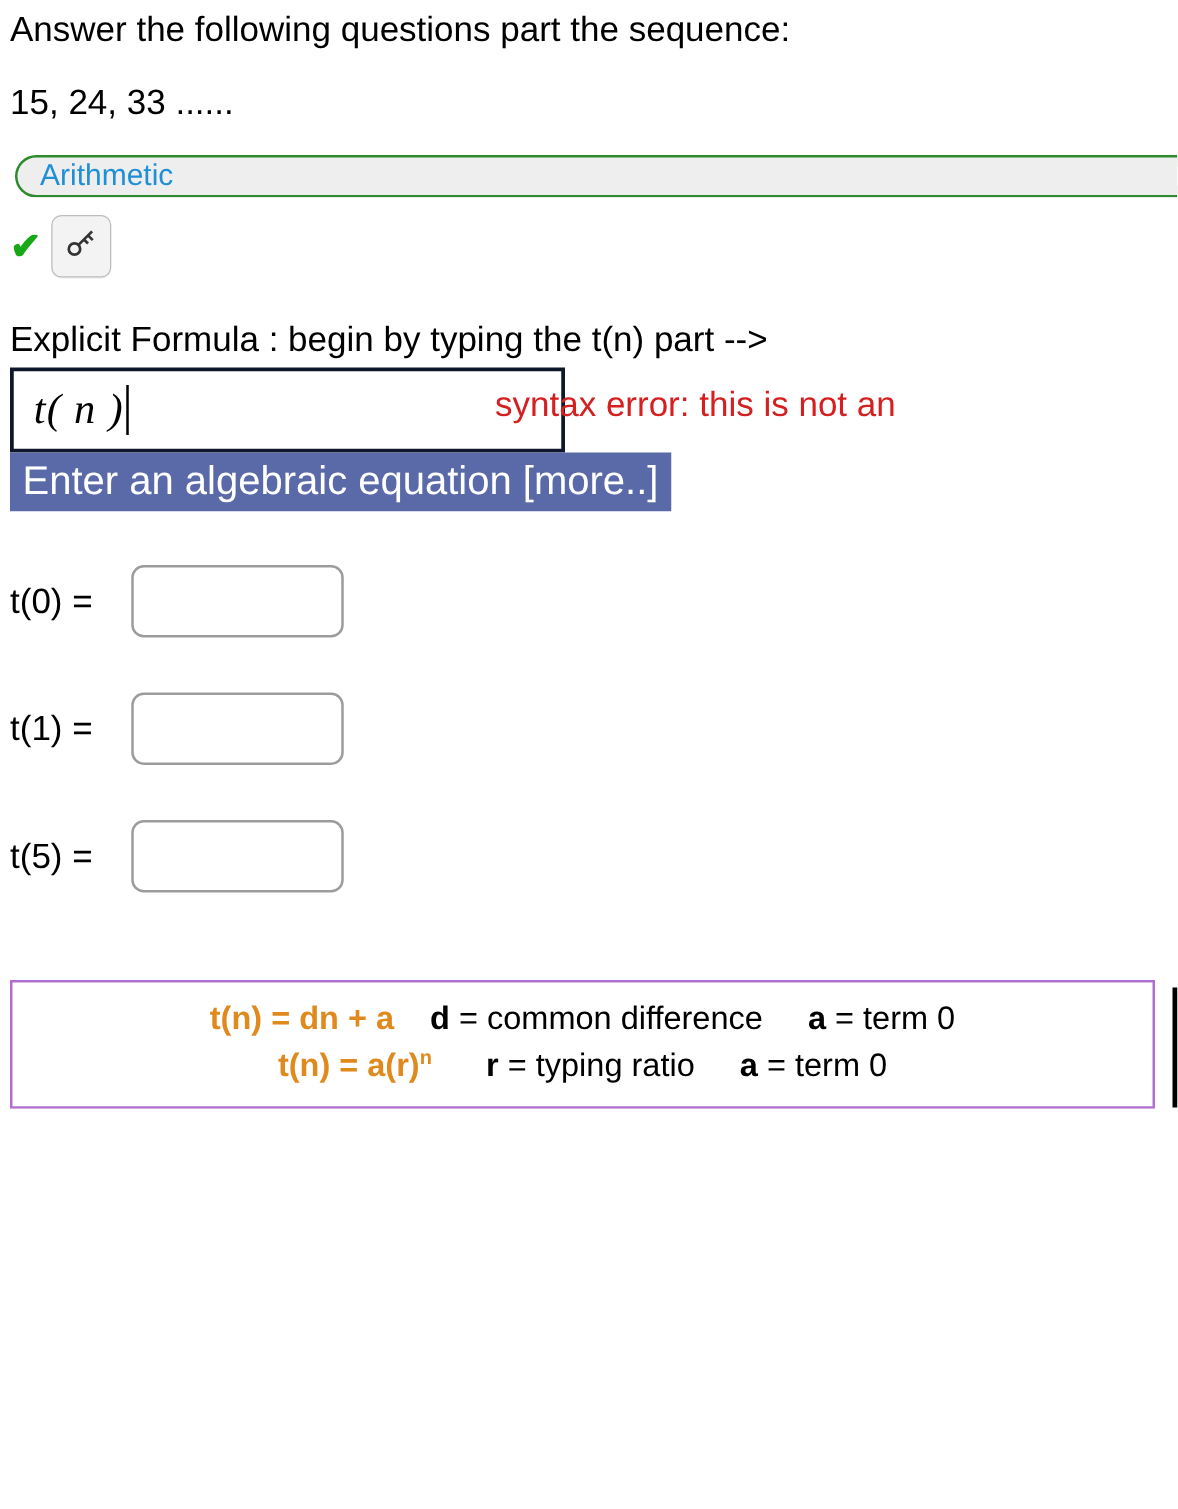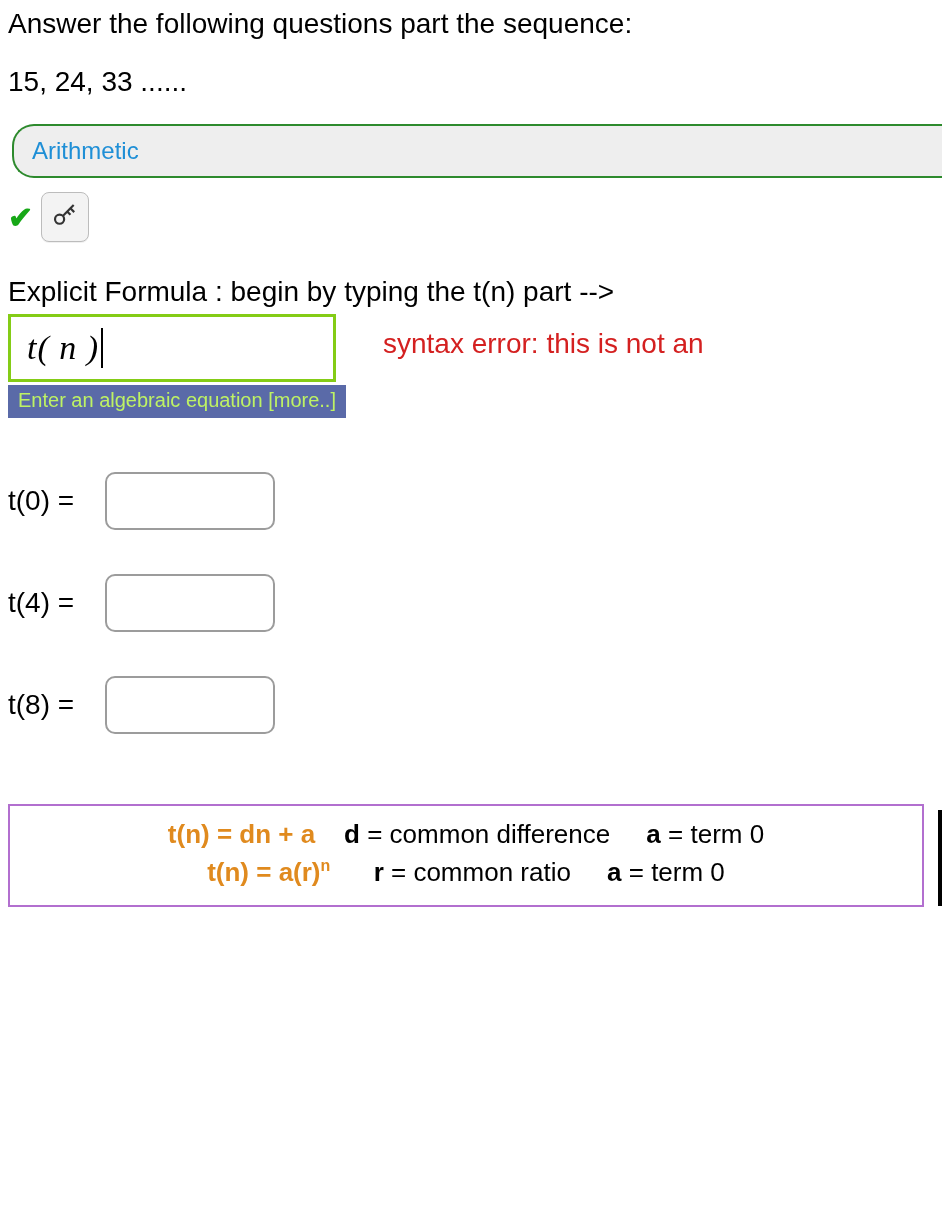--- a/index.html
+++ b/index.html
@@ -18,21 +18,21 @@
   .pill {
     display: inline-flex;
     align-items: center;
     background: #eeeeee;
     border: 2px solid #2d8a2d;
     border-right: none;
     border-radius: 22px 0 0 22px;
     padding: 2px 18px 2px 18px;
     color: #1f8fd6;
     font-size: 24px;
-    height: 54px;
+    height: 34px;
     flex: 1;
     margin-left: 4px;
   }
 
   .feedback-row { display: flex; align-items: center; gap: 8px; margin-top: 14px; }
   .check {
     color: #17a817;
     font-size: 30px;
     font-weight: bold;
   }
@@ -41,52 +41,52 @@
     border: 1px solid #bcbcbc;
     border-radius: 8px;
     background: #f3f3f3;
     display: flex; align-items: center; justify-content: center;
     box-shadow: 0 1px 0 rgba(0,0,0,.06);
   }
   .key-btn svg { width: 26px; height: 26px; }
 
   .formula-input-wrap { position: relative; margin-top: 6px; }
   .formula-input {
-    width: 328px;
+    width: 444px;
     height: 68px;
-    border: 3px solid #84cc16;
+    border: 3px solid #0f172a;
     background: #fff;
     display: flex;
     align-items: center;
     padding: 0 16px;
     font-family: "Cambria Math", "Times New Roman", serif;
     font-style: italic;
     font-size: 34px;
     letter-spacing: 1px;
     color: #000;
   }
   .cursor-bar {
     display: inline-block;
     width: 2px; height: 40px;
     background: #000;
     margin-left: 2px;
     vertical-align: middle;
     font-style: normal;
   }
   .syntax-err {
     position: absolute;
-    left: 375px;
+    left: 388px;
     top: 14px;
     color: #d42020;
     font-size: 28px;
   }
   .tooltip {
     background: #5a6aa8;
-    color: #bef264;
-    font-size: 20px;
+    color: #ffffff;
+    font-size: 32px;
     padding: 4px 10px 6px 10px;
     display: inline-block;
     margin-top: 0;
   }
 
   .term-row { display: flex; align-items: center; gap: 31px; margin: 24px 0 44px 0; }
   .term-label { font-size: 28px; }
   .term-input {
     width: 170px; height: 58px;
     border: 2px solid #9c9c9c;
@@ -155,39 +155,39 @@
   </div>
 </div>
 
 <div class="gap-lg"></div>
 
 <div class="term-row">
   <span class="term-label">t(0) =</span>
   <span class="term-input"></span>
 </div>
 <div class="term-row">
-  <span class="term-label">t(4) =</span>
+  <span class="term-label">t(1) =</span>
   <span class="term-input"></span>
 </div>
 <div class="term-row">
-  <span class="term-label">t(8) =</span>
+  <span class="term-label">t(5) =</span>
   <span class="term-input"></span>
 </div>
 
 <div class="ref-wrap">
   <div class="ref-box">
     <div style="text-align:center;">
       <span class="orange">t(n) = dn + a</span>
       &nbsp;&nbsp;
       <span class="bold">d</span><span> = common difference</span>
       &nbsp;&nbsp;&nbsp;
       <span class="bold">a</span><span> = term 0</span>
     </div>
     <div style="text-align:center;">
       <span class="orange"><span>t(n) = a(r)</span><sup>n</sup></span>
       &nbsp;&nbsp;&nbsp;&nbsp;
-      <span class="bold">r</span><span> = common ratio</span>
+      <span class="bold">r</span><span> = typing ratio</span>
       &nbsp;&nbsp;&nbsp;
       <span class="bold">a</span><span> = term 0</span>
     </div>
   </div>
   <div class="side-bar"></div>
 </div>
 
 </body></html>

